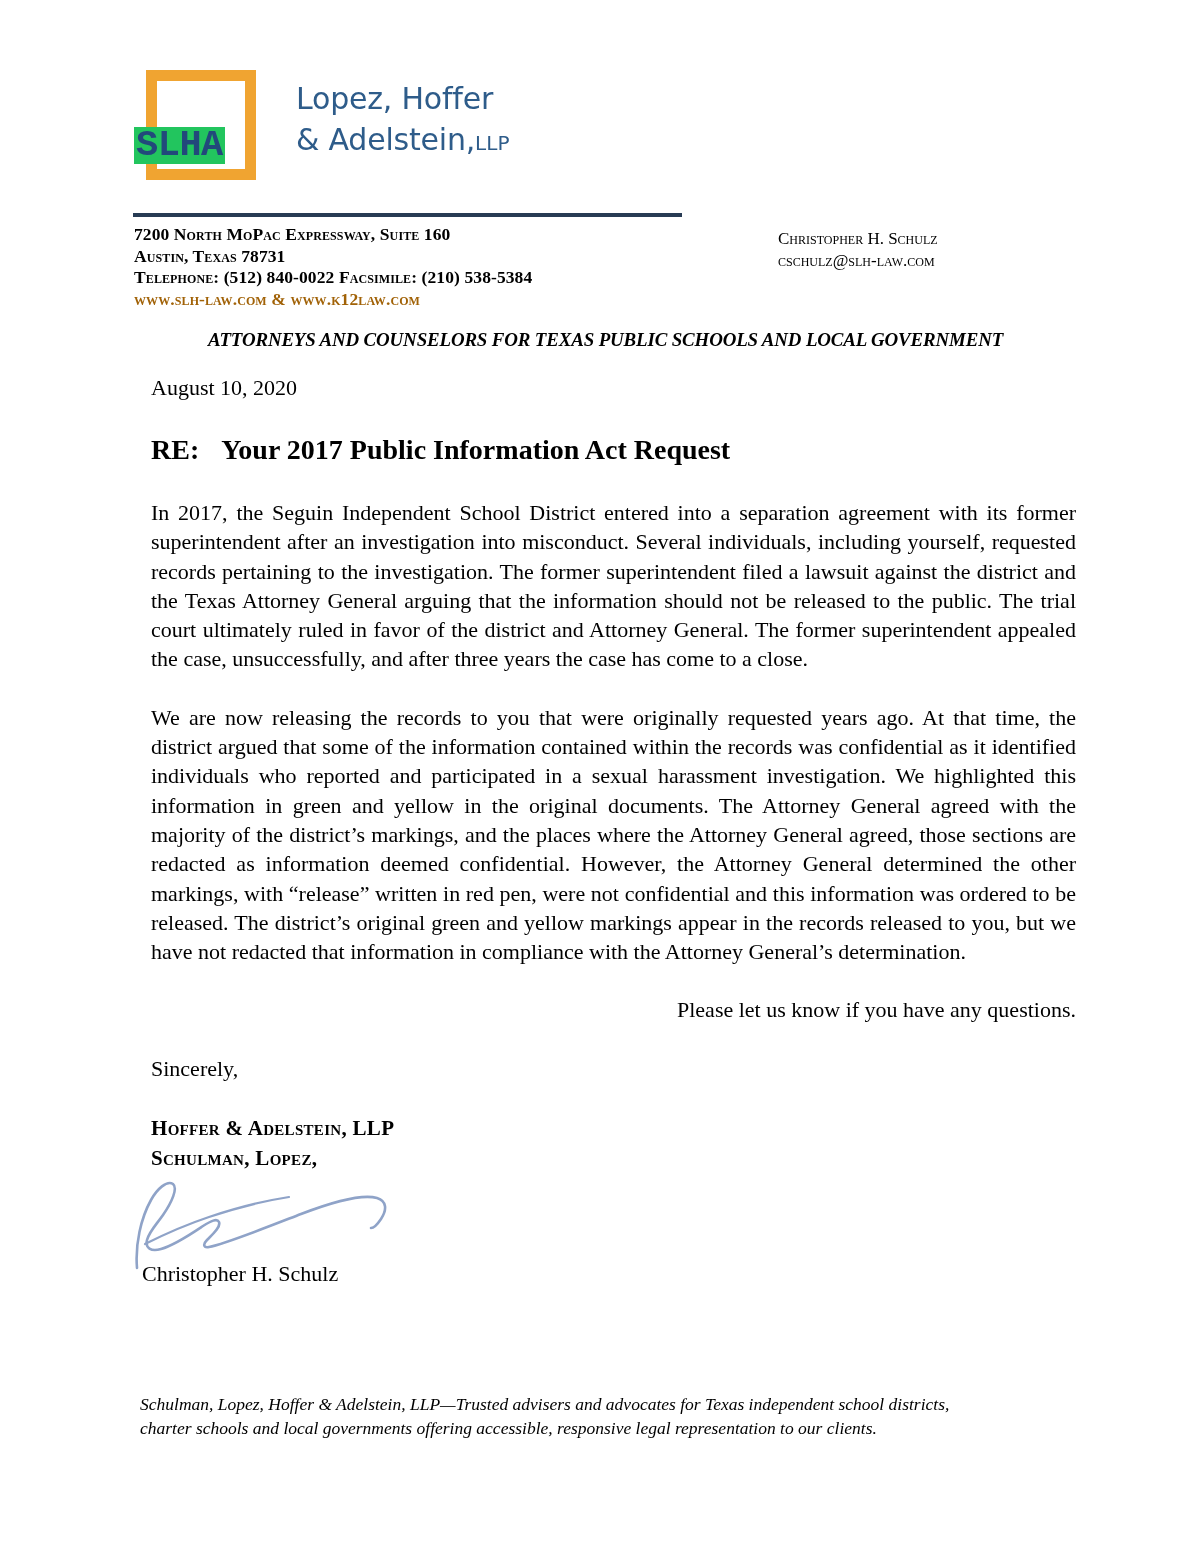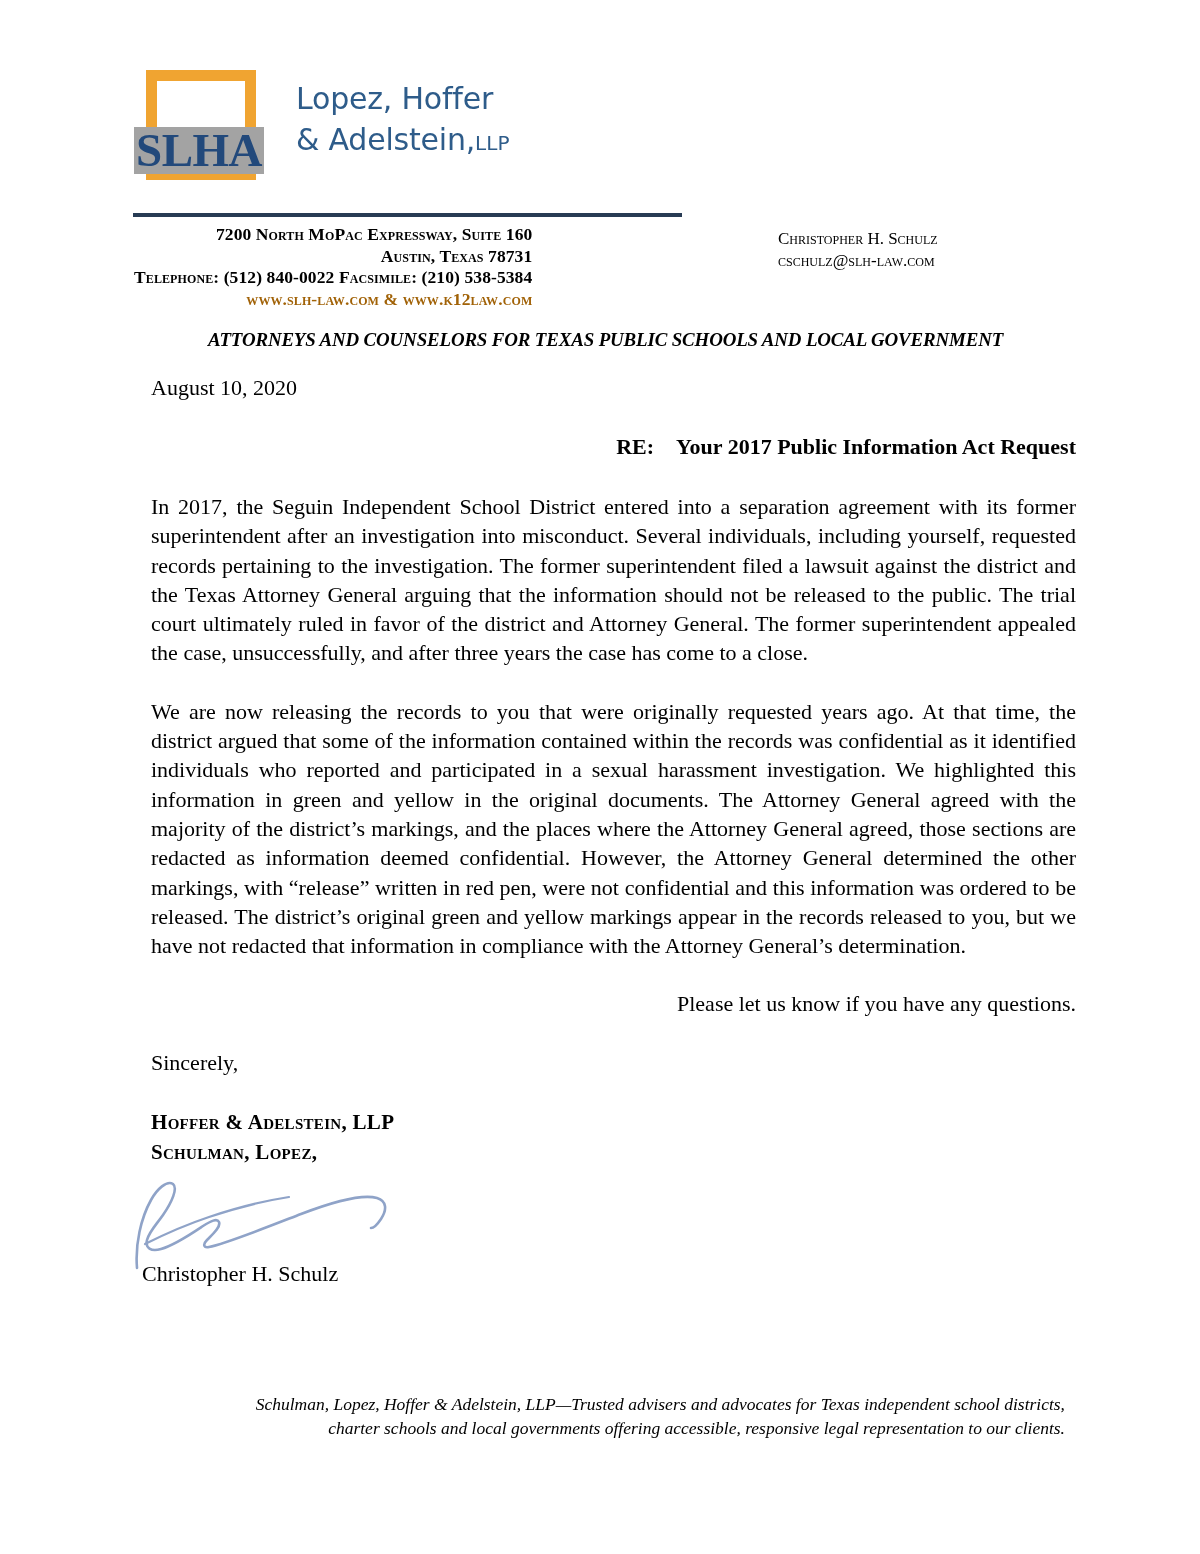--- a/index.html
+++ b/index.html
@@ -43,27 +43,27 @@
     top: 0;
     width: 110px;
     height: 110px;
     border: 11px solid #F0A431;
     box-sizing: border-box;
   }
   .logo-text {
     position: absolute;
     left: -12px;
     top: 57px;
-    font-family: Liberation Serif, serif;
-    font-size: 47px;
+    font-family: Liberation Mono, monospace;
+    font-size: 37px;
     font-weight: 700;
     letter-spacing: -0.5px;
     color: #22497B;
     line-height: 1;
-    background: #a3a3a3;
+    background: #22c55e;
     padding: 0 2px;
   }
   .firm-name {
     position: absolute;
     left: 163px;
     top: 16px;
     color: #2E5C8A;
     font-family: "DejaVu Sans", "Liberation Sans", sans-serif;
     font-size: 30px;
     line-height: 41px;
@@ -88,21 +88,21 @@
   .addr {
     position: absolute;
     left: 134px;
     top: 224px;
     font-family: "Liberation Serif", "DejaVu Serif", serif;
     font-size: 17.5px;
     font-weight: 700;
     line-height: 21.5px;
     white-space: nowrap;
   }
-  .addr div { letter-spacing: 0.1px; text-align: right; }
+  .addr div { letter-spacing: 0.1px; }
   .sc { font-variant: small-caps; }
   .addr .urls { color: #a16207; }
 
   .contact {
     position: absolute;
     left: 778px;
     top: 228px;
     font-family: "Liberation Serif", "DejaVu Serif", serif;
     font-size: 17px;
     line-height: 21.5px;
@@ -130,25 +130,24 @@
     left: 151px;
     top: 374px;
     width: 925px;
   }
   .date {
     font-size: 22px;
     line-height: 28px;
     margin: 0 0 32px 0;
   }
   .re-line {
-    font-size: 22px;
+    font-size: 28px;
     font-weight: 700;
     margin: 0 0 32px 0;
     white-space: nowrap;
-    text-align: right;
   }
   .re-line .re-label { margin-right: 22px; }
   p.para {
     font-size: 22px;
     line-height: 29.3px;
     text-align: justify;
     margin: 0 0 29px 0;
     hyphens: none;
   }
   p.para.short { text-align: right; }
@@ -183,21 +182,21 @@
     line-height: 28px;
     white-space: nowrap;
   }
 
   
   .footer {
     position: absolute;
     left: 140px;
     top: 1392px;
     width: 925px;
-    text-align: right;
+    text-align: left;
   }
   .footer-tag {
     font-size: 17.5px;
     font-style: italic;
     line-height: 24px;
     margin: 0;
   }
   .footer-office {
     position: absolute;
     left: 140px;

